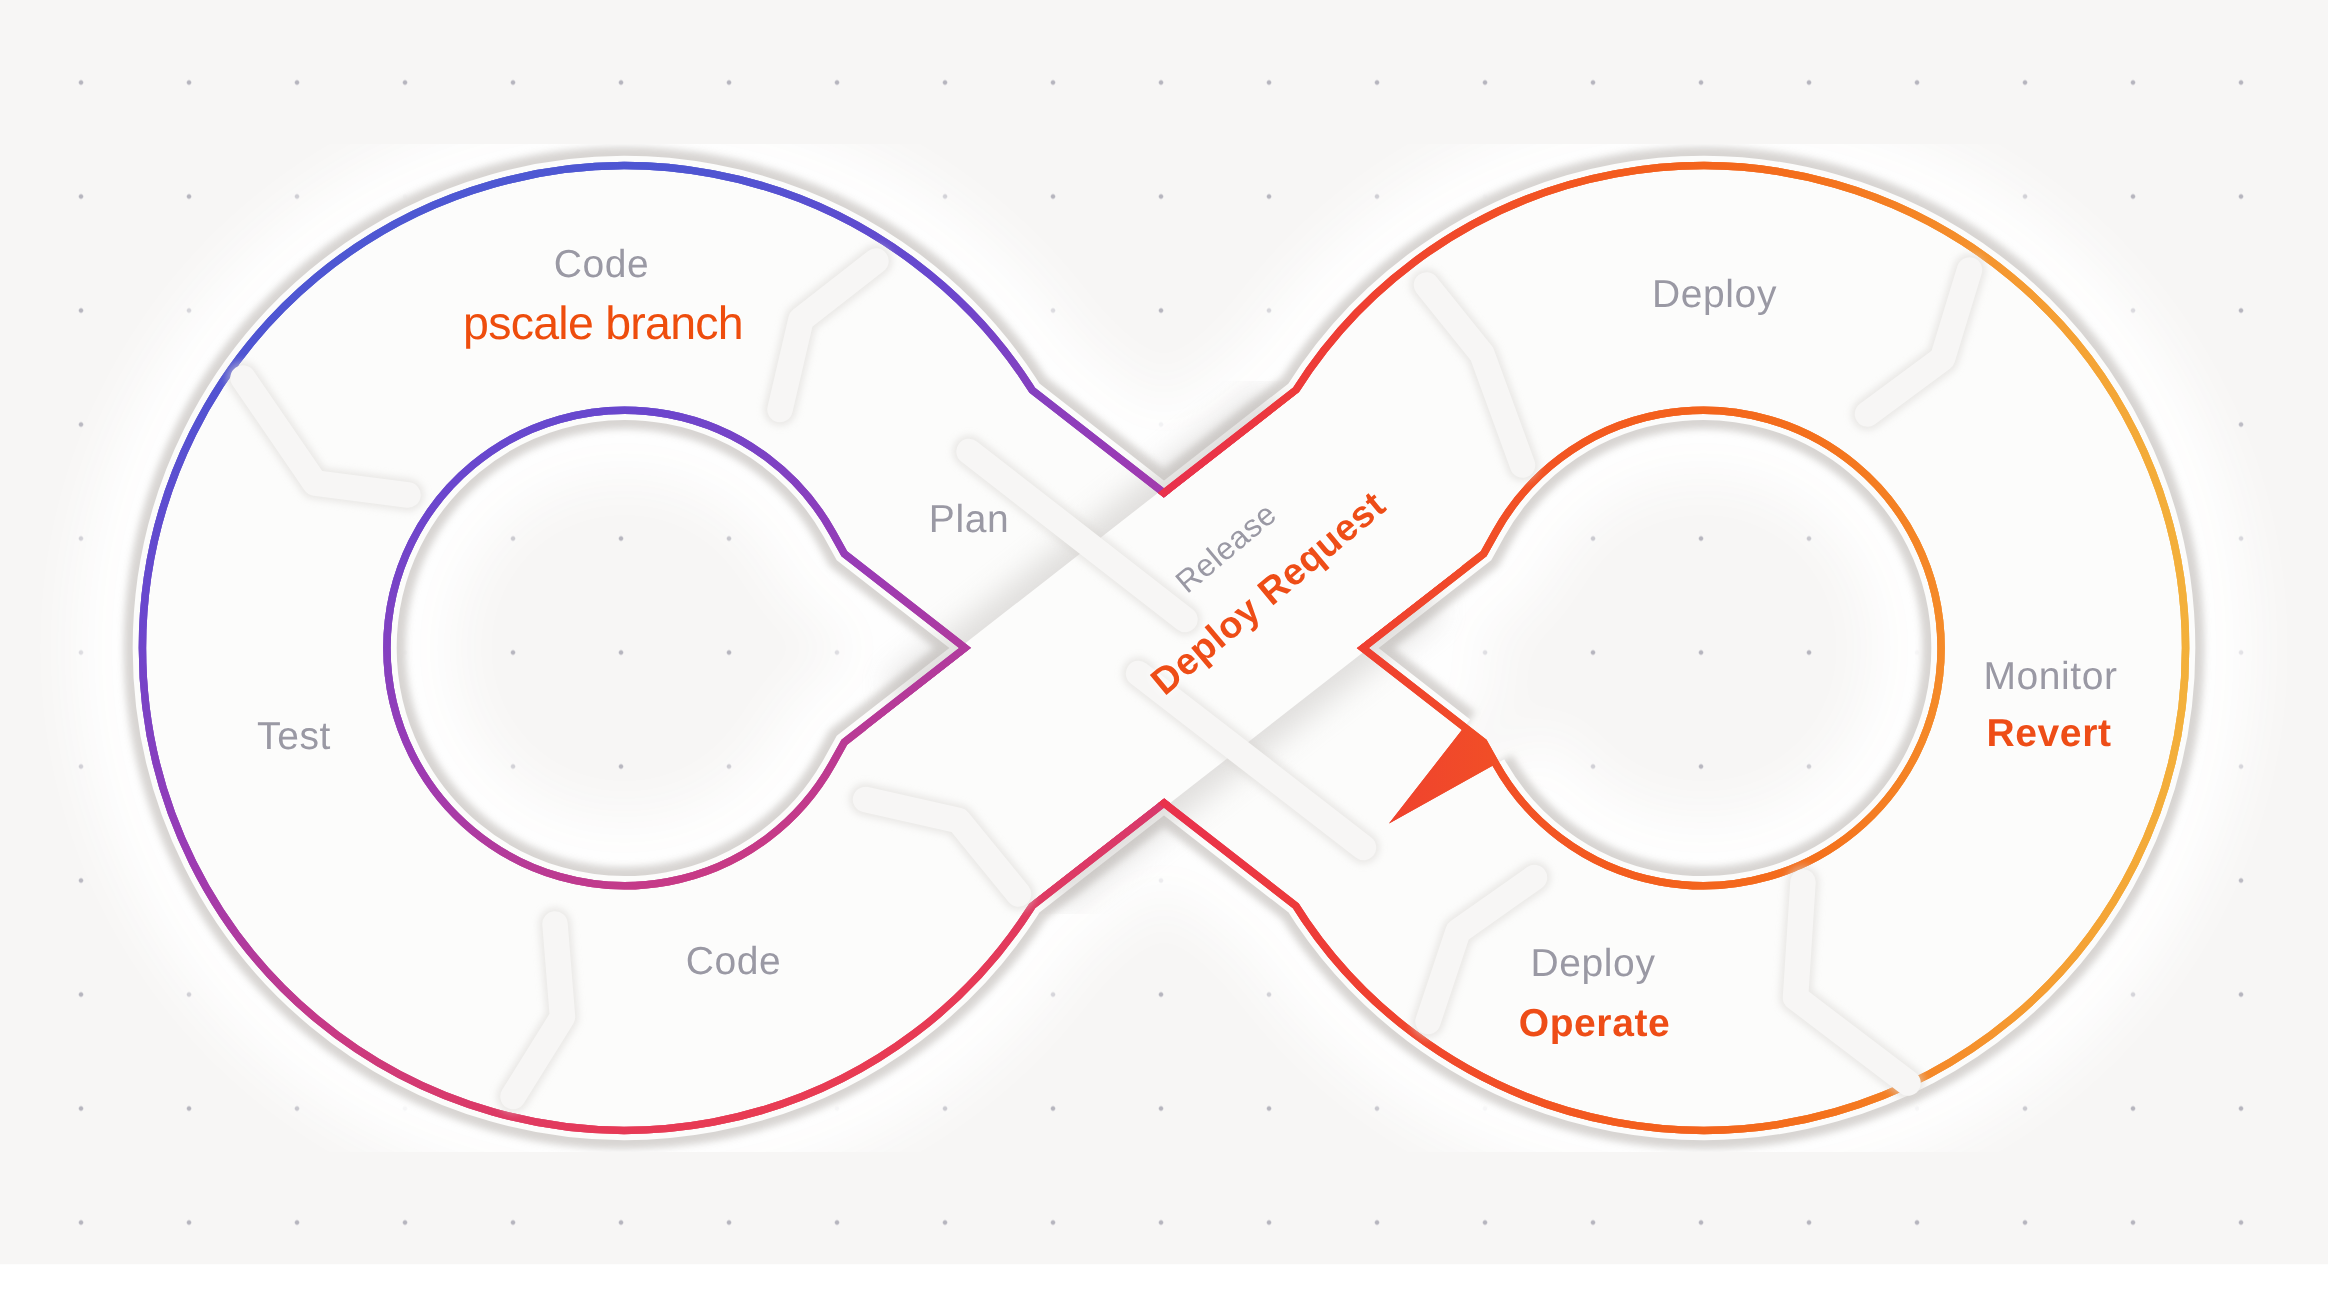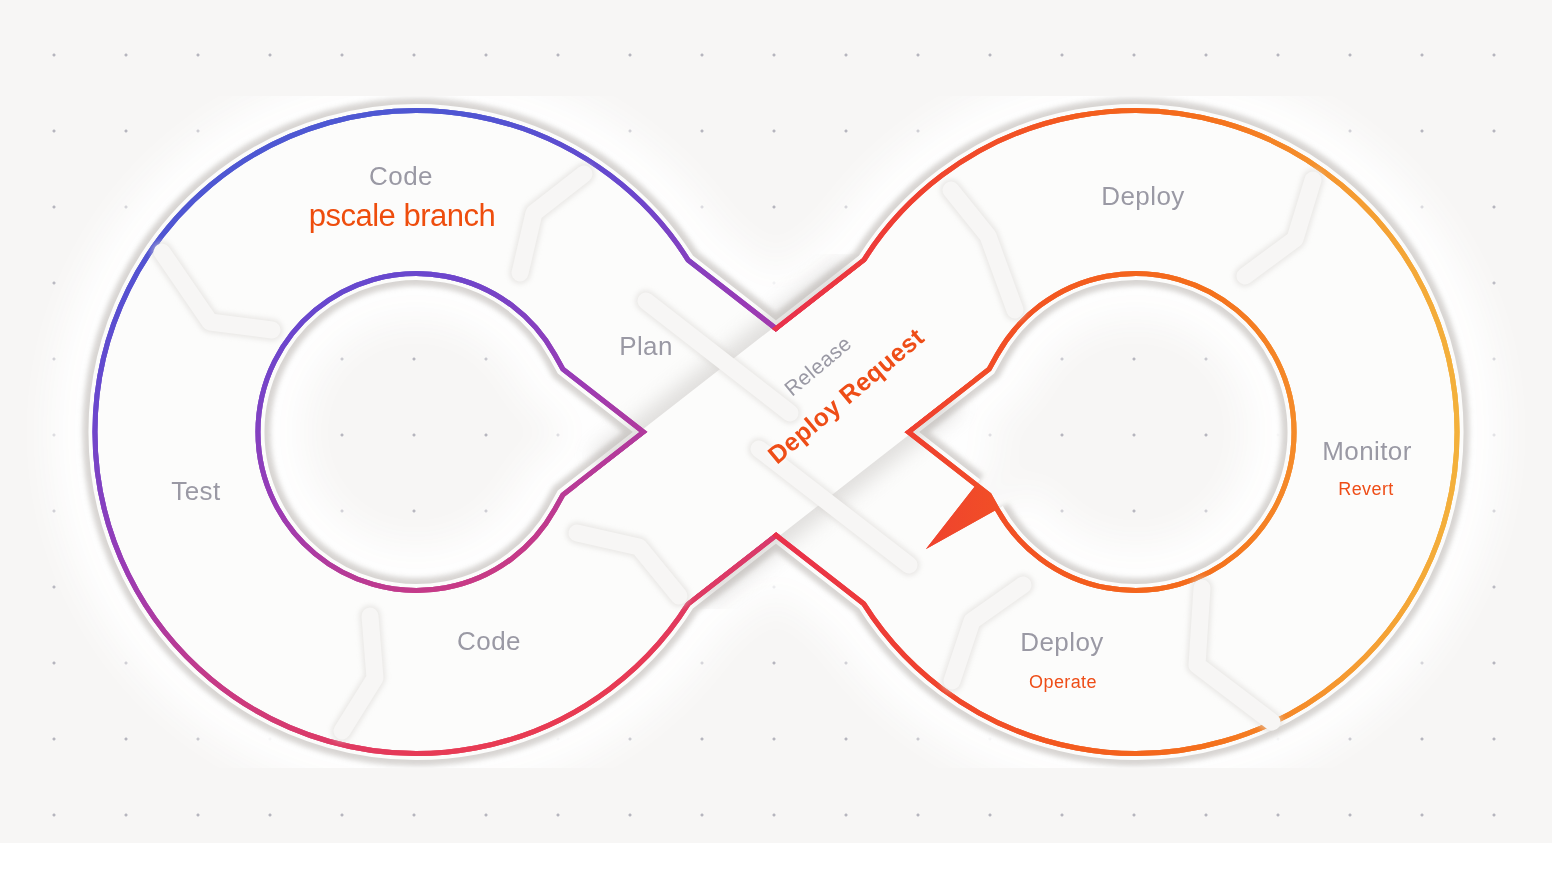--- a/index.html
+++ b/index.html
@@ -25,22 +25,22 @@
     user-select:none;
   }
   .cmd{
     font-family:Liberation Sans, sans-serif;
     color:#ee4d0d;
     font-size:31px;
     letter-spacing:-0.5px;
   }
   .feature{
     color:#ee4d17;
-    font-weight:400;
-    font-size:18px;
+    font-weight:700;
+    font-size:26px;
   }
   .rot{transform:translate(-50%,-50%) rotate(-40deg);}
   .release-lbl{font-size:21px;}
   .deploy-request-lbl{font-size:25px;font-weight:700;}
 </style>
 </head>
 <body>
 
 <div class="canvas">
 

